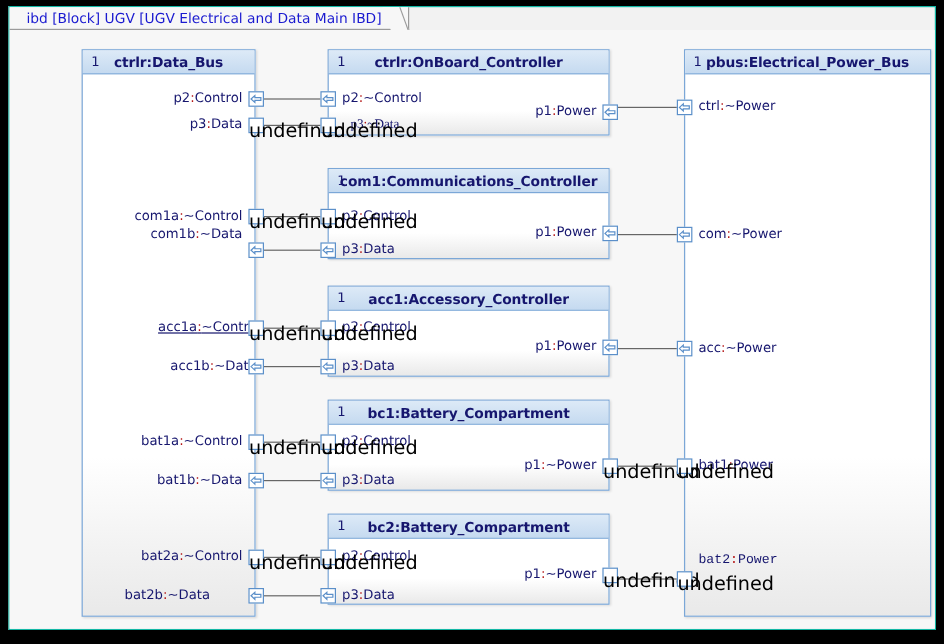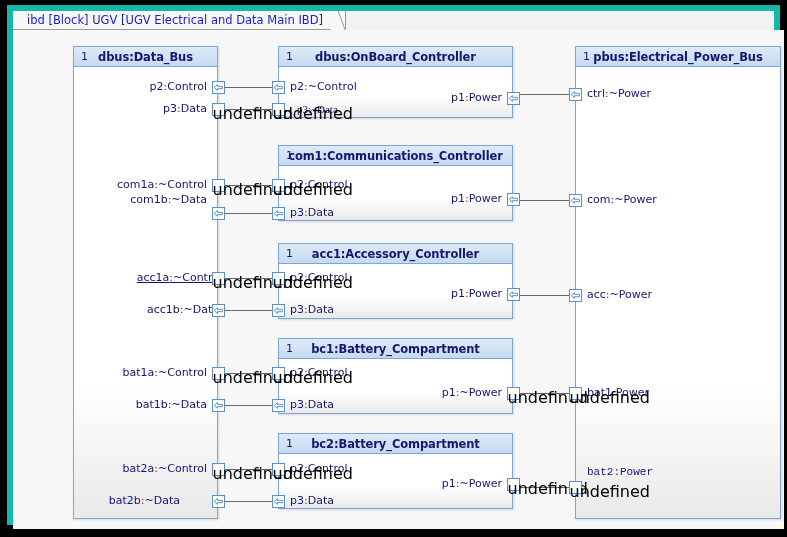--- a/index.html
+++ b/index.html
@@ -5,21 +5,21 @@
 <style>
   html,body{margin:0;padding:0;background:#000;}
   body{width:787px;height:537px;overflow:hidden;
        font-family:"DejaVu Sans","Liberation Sans",sans-serif;}
 
   
   #frame{position:absolute;left:0;top:0;width:787px;height:537px;background:#000;}
 
   
   #window{position:absolute;left:7px;top:5px;width:773px;height:520px;
-          background:#f2f2f2;border:6px solid #14b8a6;box-sizing:border-box;}
+          background:#f2f2f2;border:1px solid #14b8a6;box-sizing:border-box;}
 
   
   #title-tab{position:absolute;left:0px;top:0px;height:19px;
              background:#f7f7f7;border-right:1px solid #9b9b9b;
              border-bottom:1px solid #9b9b9b;
              padding:0 22px 0 14px;line-height:19px;
              color:#1a1ad0;font-size:11.5px;white-space:nowrap;
              box-sizing:border-box;}
   #title-tab::after{content:"";position:absolute;right:-1px;top:0;
              width:14px;height:19px;background:#f7f7f7;
@@ -66,28 +66,28 @@
 
 <div id="frame">
   <div id="window">
 
     <div id="title-tab">ibd [Block] UGV [UGV Electrical and Data Main IBD]</div>
 
     <div id="canvas">
         <div class="block" style="left: 60px; top: 16px; width: 145px; height: 473px;">
           <div class="bhdr">
             <div class="bmult">1</div>
-            <div class="bname">dbus:Data_Bus</div>
+            <div class="bname">ctrlr:Data_Bus</div>
           </div>
           <div class="bbody"></div>
         </div>
         <div class="block" style="left: 265px; top: 16px; width: 235px; height: 72px;">
           <div class="bhdr">
             <div class="bmult">1</div>
-            <div class="bname">dbus:OnBoard_Controller</div>
+            <div class="bname">ctrlr:OnBoard_Controller</div>
           </div>
           <div class="bbody"></div>
         </div>
         <div class="block" style="left: 265px; top: 115px; width: 235px; height: 76px;">
           <div class="bhdr">
             <div class="bmult">1</div>
             <div class="bname">com1:Communications_Controller</div>
           </div>
           <div class="bbody"></div>
         </div>

